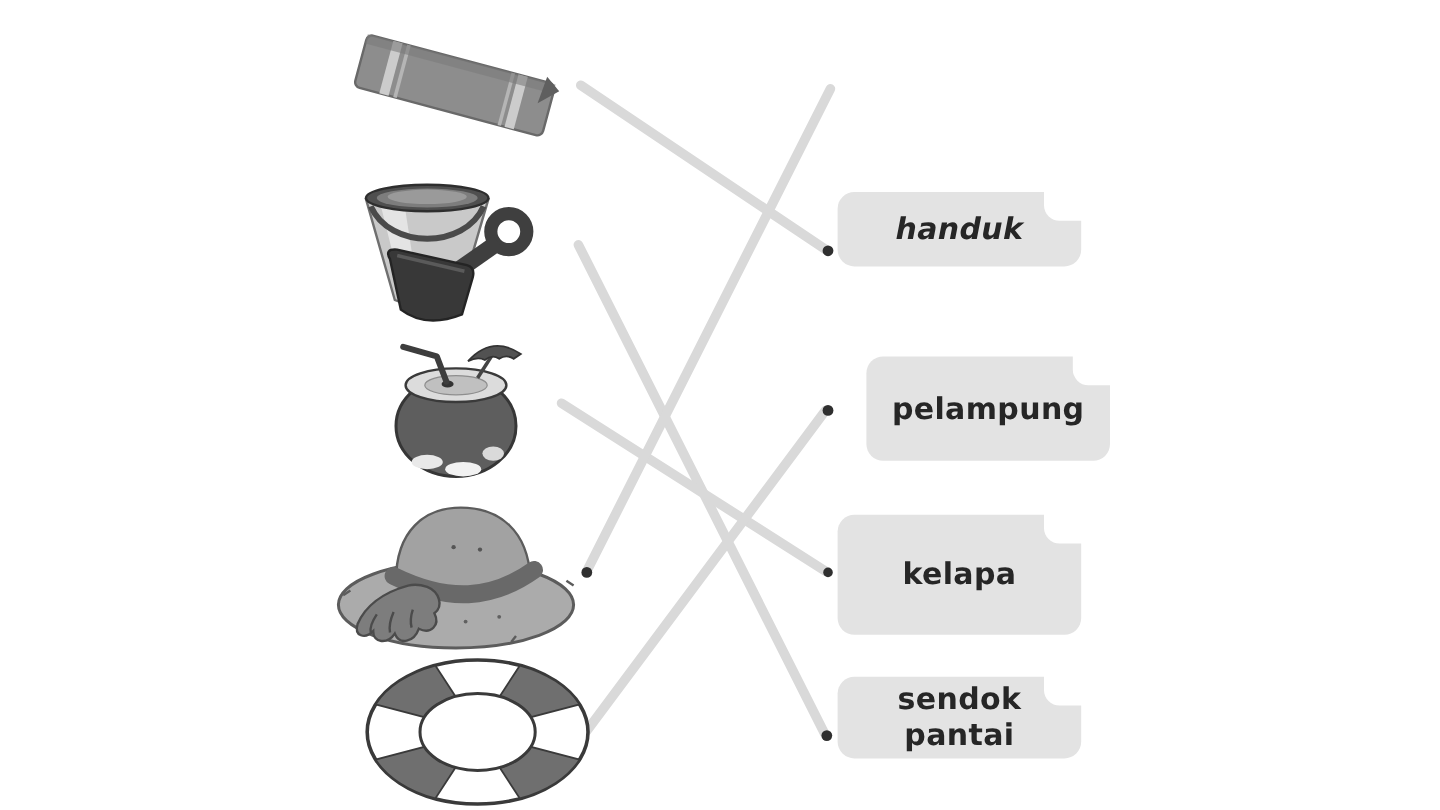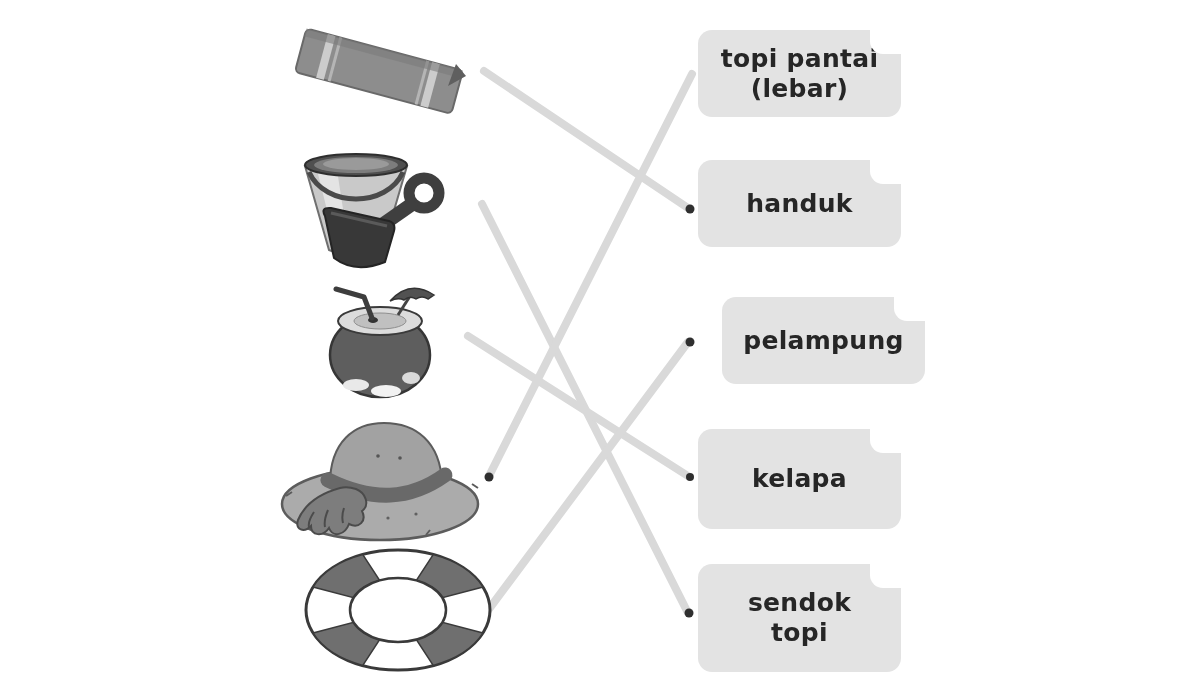--- a/index.html
+++ b/index.html
@@ -111,38 +111,34 @@
       <g fill="#6f6f6f" stroke="#3a3a3a" stroke-width="1.5">
         <path d="M180,41 A92,60 0 0 0 130.2,8.6 L113.4,34.4 A48,32 0 0 1 139.4,51.7 Z"></path>
         <path d="M59.8,8.6 A92,60 0 0 0 10,41 L50.6,51.7 A48,32 0 0 1 76.6,34.4 Z"></path>
         <path d="M10,87 A92,60 0 0 0 59.8,119.4 L76.6,93.6 A48,32 0 0 1 50.6,76.3 Z"></path>
         <path d="M130.2,119.4 A92,60 0 0 0 180,87 L139.4,76.3 A48,32 0 0 1 113.4,93.6 Z"></path>
       </g>
       <ellipse cx="95" cy="64" rx="48" ry="32" fill="#ffffff" stroke="#3a3a3a" stroke-width="2.5"></ellipse>
     </svg>
   </div>
 
-  <div class="label-box" style="top:30px;height:87px;">
-    <span class="label-line">topi pantai</span>
-    <span class="label-line">(lebar)</span>
-  </div>
 
-  <div class="label-box" style="top:160px;height:87px;">
+  <div class="label-box" style="top:160px;height:62px;font-style:italic;">
     <span class="label-line">handuk</span>
 
   </div>
 
   <div class="label-box" style="top:297px;height:87px;margin-left:24px;">
     <span class="label-line">pelampung</span>
 
   </div>
 
   <div class="label-box" style="top:429px;height:100px;">
     <span class="label-line">kelapa</span>
 
   </div>
 
-  <div class="label-box" style="top:564px;height:108px;">
+  <div class="label-box" style="top:564px;height:68px;">
     <span class="label-line">sendok</span>
-    <span class="label-line">topi</span>
+    <span class="label-line">pantai</span>
   </div>
 
 </div>
 
 </body></html>

